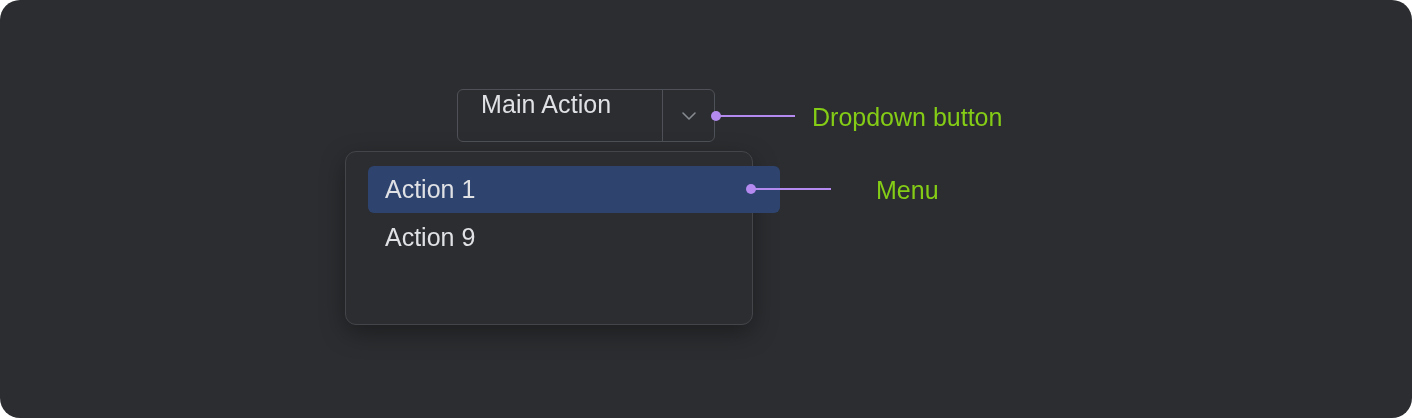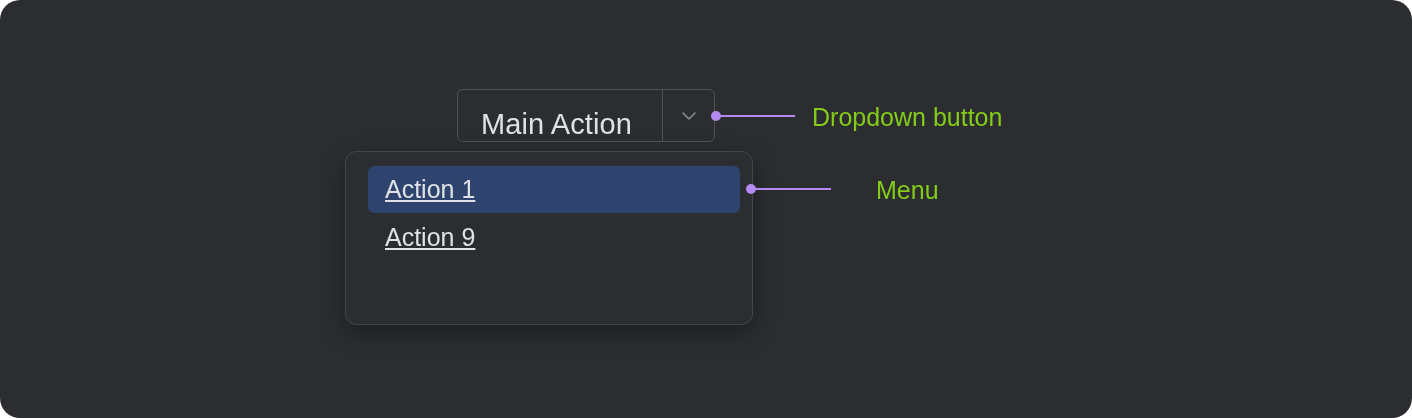--- a/index.html
+++ b/index.html
@@ -30,25 +30,25 @@
       height: 51px;
       border: 1px solid #4e5157;
       border-radius: 6px;
       display: flex;
       box-sizing: content-box;
     }
     .split-main {
       width: 204px;
       height: 51px;
       display: flex;
-      align-items: flex-end;
+      align-items: flex-start;
       padding-left: 23px;
       box-sizing: border-box;
       color: #dfe1e5;
-      font-size: 29px;
+      font-size: 25px;
       letter-spacing: 0.1px;
       cursor: pointer;
     }
     .split-divider {
       width: 1px;
       height: 51px;
       background: #4e5157;
     }
     .split-arrow {
       flex: 1;
@@ -69,31 +69,30 @@
       width: 406px;
       height: 172px;
       border: 1px solid #43454a;
       border-radius: 11px;
       background: #2b2d30;
       box-shadow: 0 8px 24px rgba(0,0,0,0.35);
     }
     .menu-item {
       position: absolute;
       left: 22px;
-      width: 372px;
+      width: 412px;
       height: 47px;
       border-radius: 6px;
       display: flex;
       align-items: center;
       padding-left: 17px;
       box-sizing: border-box;
       color: #dfe1e5;
       font-size: 25px;
       cursor: pointer;
-      text-decoration: underline;
     }
     .menu-item.selected {
       background: #2e436e;
     }
     .annot-dot {
       position: absolute;
       width: 10px;
       height: 10px;
       border-radius: 50%;
       background: #b48af0;

